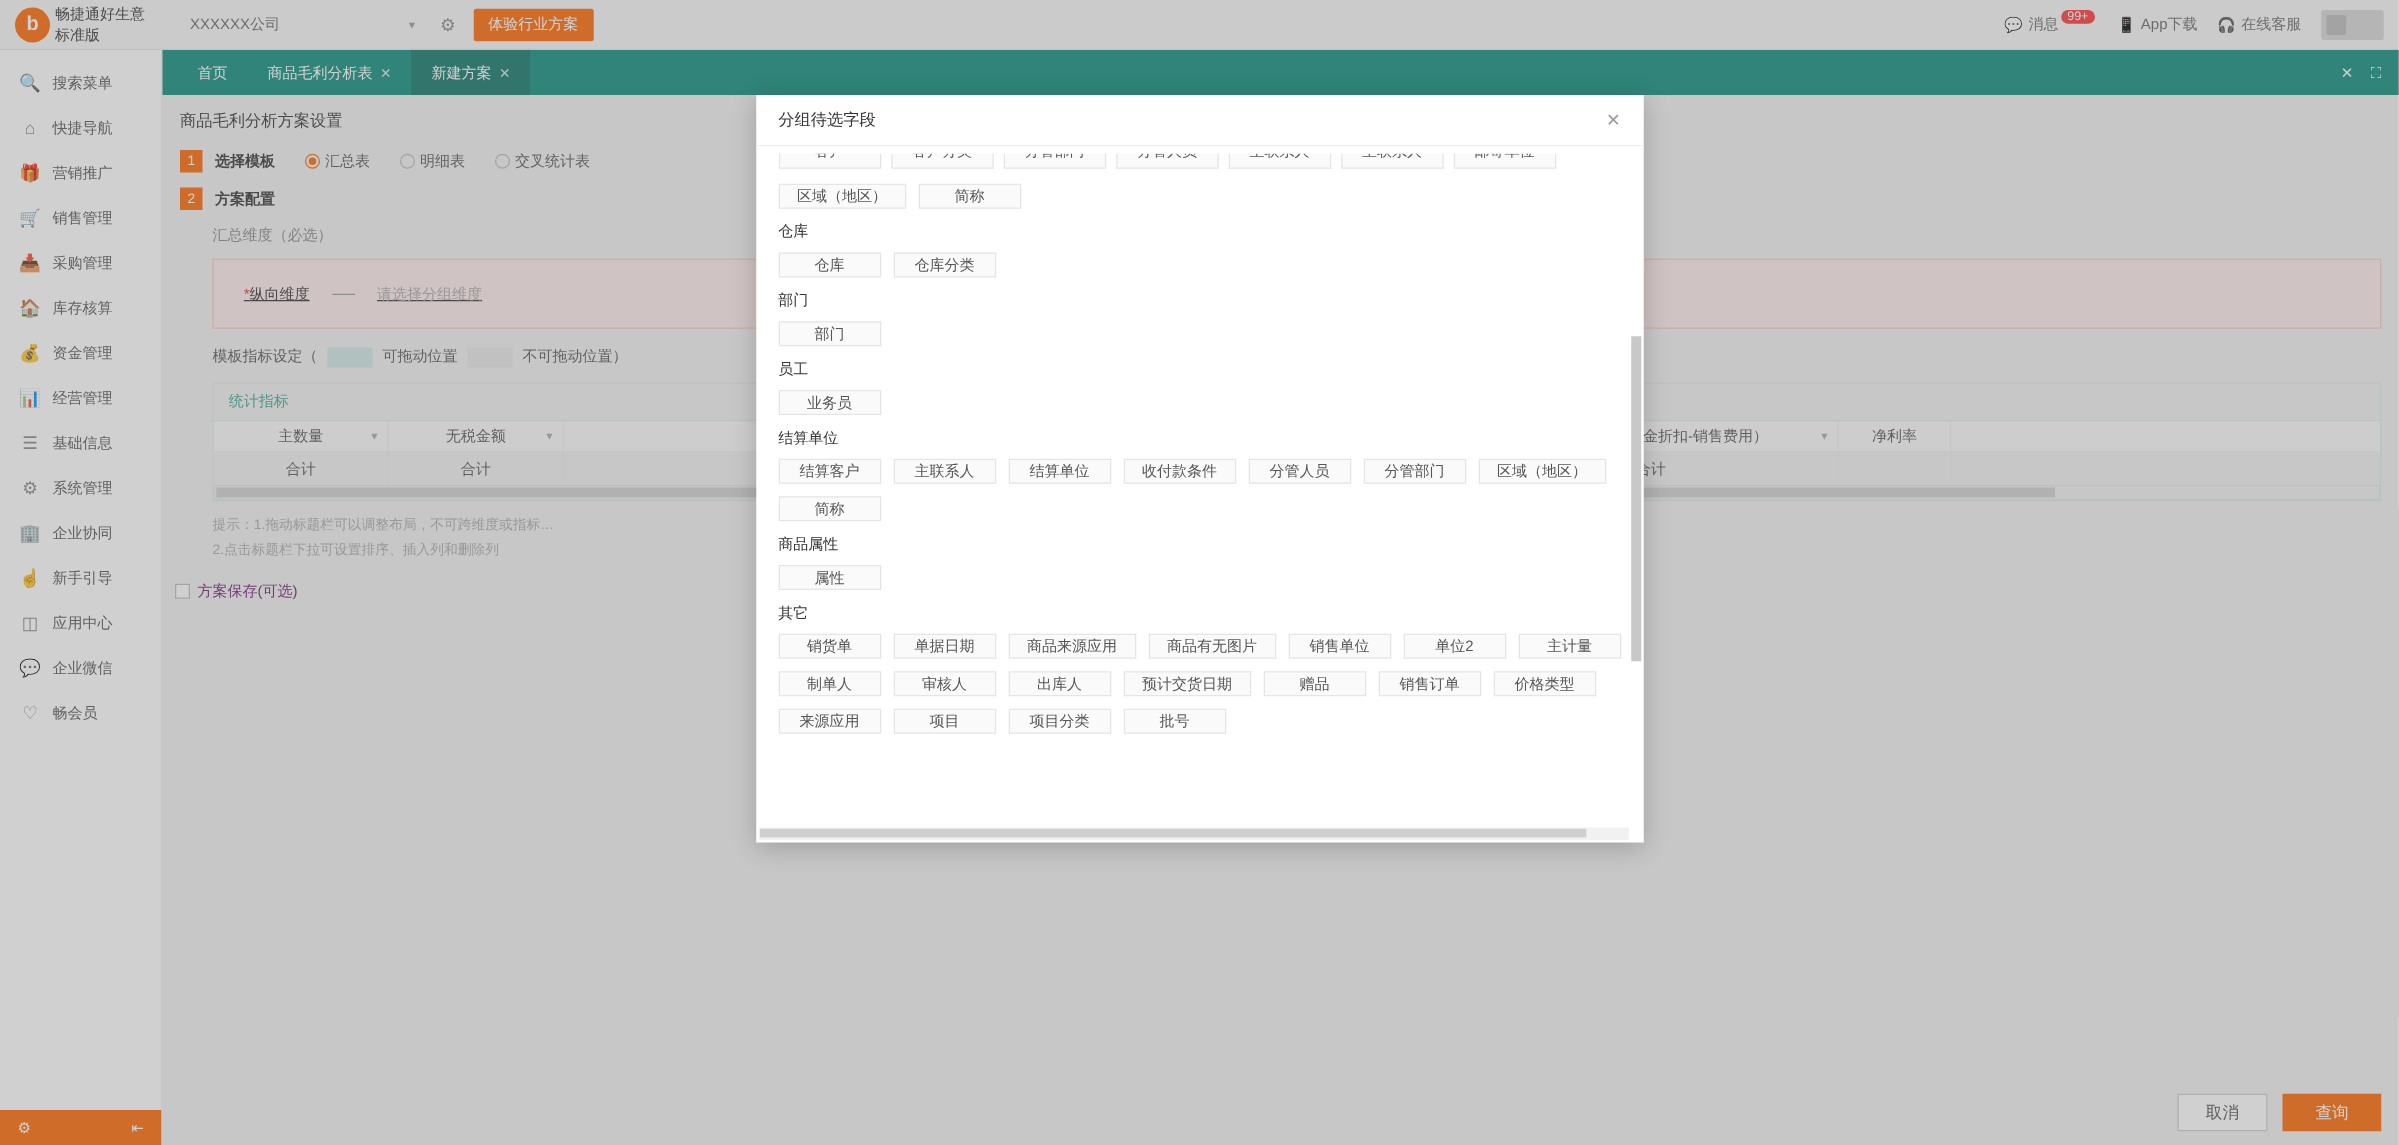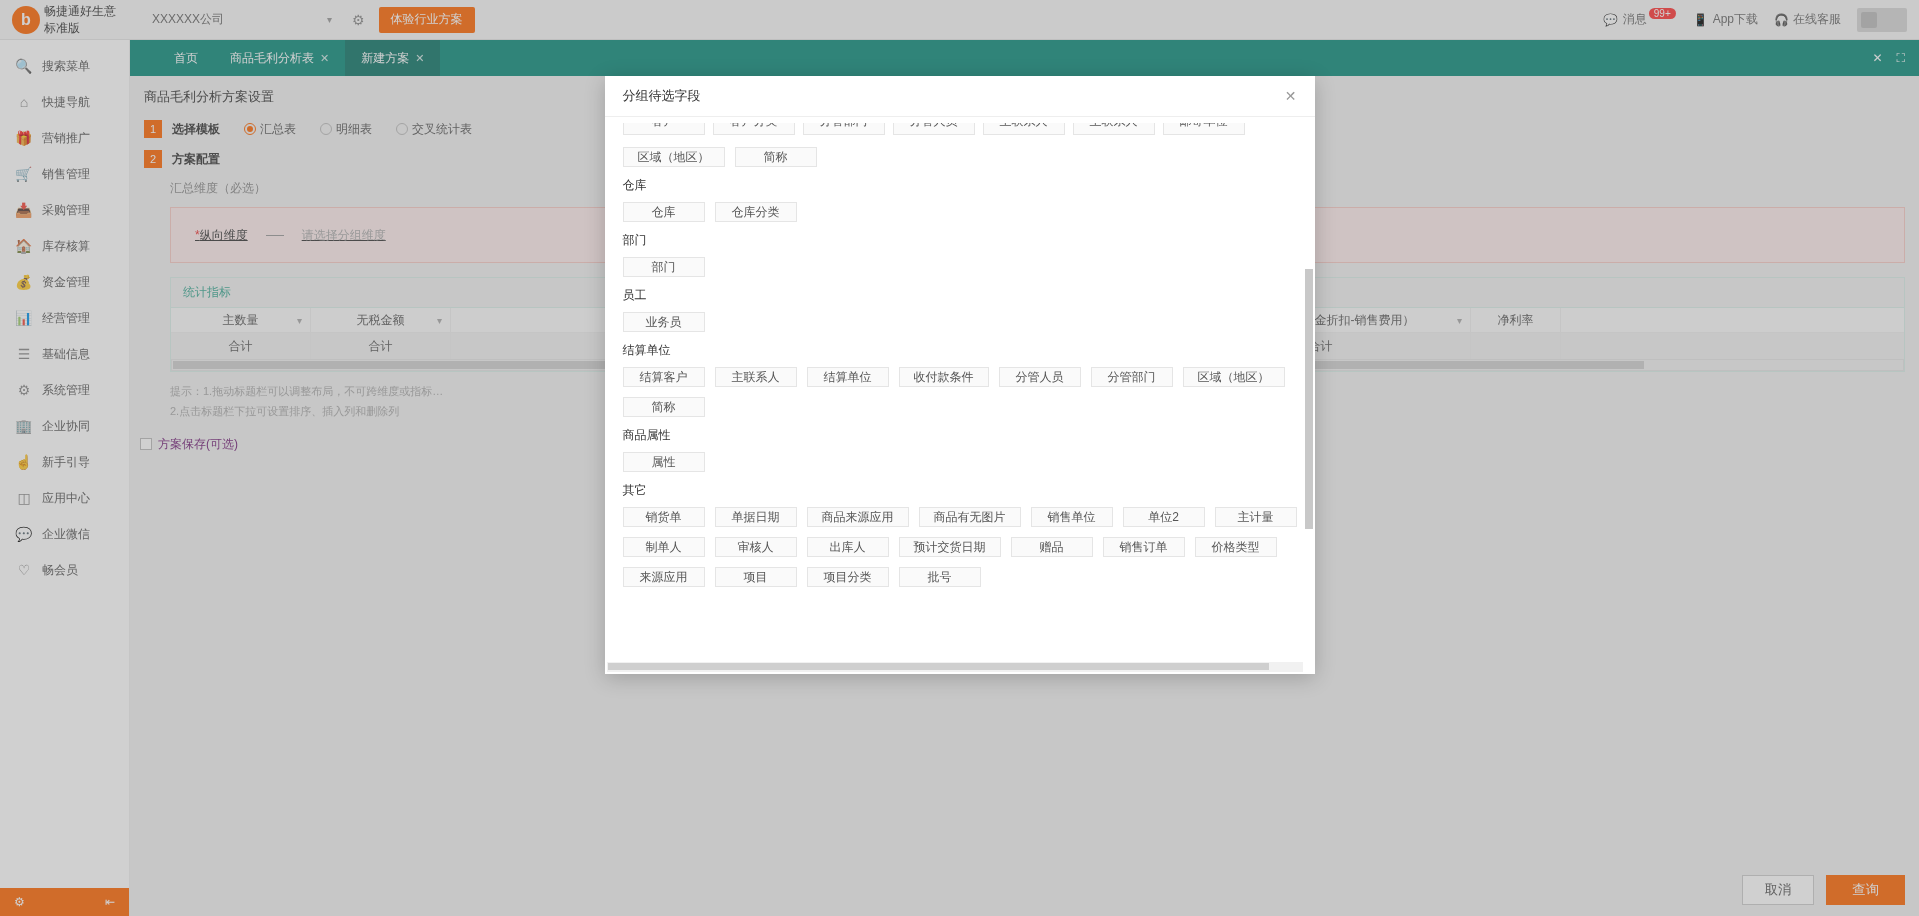--- a/index.html
+++ b/index.html
@@ -17,21 +17,21 @@
 .badge{background:#f33;color:#fff;border-radius:8px;font-size:10px;padding:0 5px;position:relative;top:-6px;left:-2px;}
 .avatar-box{width:50px;height:24px;background:#d6d6d6;border-radius:2px;display:flex;align-items:center;padding:0 4px;}
 .avatar-ic{width:16px;height:16px;background:#bbb;border-radius:2px;}
 .layout{display:flex;height:calc(100% - 40px);}
 .sidebar{width:130px;background:#fff;border-right:1px solid #eee;display:flex;flex-direction:column;position:relative;}
 .side-item{display:flex;align-items:center;gap:10px;height:36px;padding:0 16px;color:#555;cursor:pointer;}
 .side-item:first-child{margin-top:8px;}
 .side-ic{width:16px;height:16px;display:inline-flex;align-items:center;justify-content:center;color:#888;font-size:14px;}
 .side-footer{position:absolute;bottom:0;left:0;right:0;height:28px;background:#f60;display:flex;align-items:center;justify-content:space-between;padding:0 14px;color:#fff;}
 .main{flex:1;display:flex;flex-direction:column;background:#f1f1f1;position:relative;}
-.tabbar{height:36px;background:#0a8a7a;display:flex;align-items:center;color:#fff;padding-left:28px;}
+.tabbar{height:36px;background:#0a8a7a;display:flex;align-items:center;color:#fff;padding-left:12px;}
 .tab{height:36px;display:flex;align-items:center;padding:0 16px;cursor:pointer;font-size:12px;gap:6px;}
 .tab.active{background:#0b7366;}
 .tab-x{font-size:11px;opacity:.8;}
 .tabbar-right{margin-left:auto;display:flex;gap:14px;padding-right:14px;}
 .page-body{padding:12px 14px;flex:1;}
 .page-title{font-size:13px;color:#333;margin-bottom:14px;}
 .step-row{display:flex;align-items:center;gap:10px;margin-bottom:12px;}
 .step-num{width:18px;height:18px;background:#f60;color:#fff;display:inline-flex;align-items:center;justify-content:center;font-size:11px;}
 .step-label{font-weight:bold;font-size:12px;}
 .radio{display:inline-flex;align-items:center;gap:4px;margin-left:14px;color:#555;cursor:pointer;}
@@ -231,20 +231,27 @@
       </div>
 
       <div class="section">
         <div class="sub-label">汇总维度（必选）</div>
         <div class="dim-box">
           <span><span class="req">*</span><span>纵向维度</span></span>
           <span class="dim-line"></span>
           <span class="dim-ph">请选择分组维度</span>
         </div>
 
+        <div class="tpl-label">
+          <span>模板指标设定（</span>
+          <span class="sw-a"></span>
+          <span>可拖动位置</span>
+          <span class="sw-b"></span>
+          <span>不可拖动位置）</span>
+        </div>
 
         <div class="stat-box">
           <div class="stat-title">统计指标</div>
           <div class="stat-head">
             <div class="stat-col" style="width:140px">
                 <span>主数量</span>
                 <span class="dd">▾</span>
               </div>
             <div class="stat-col" style="width:140px">
                 <span>无税金额</span>

